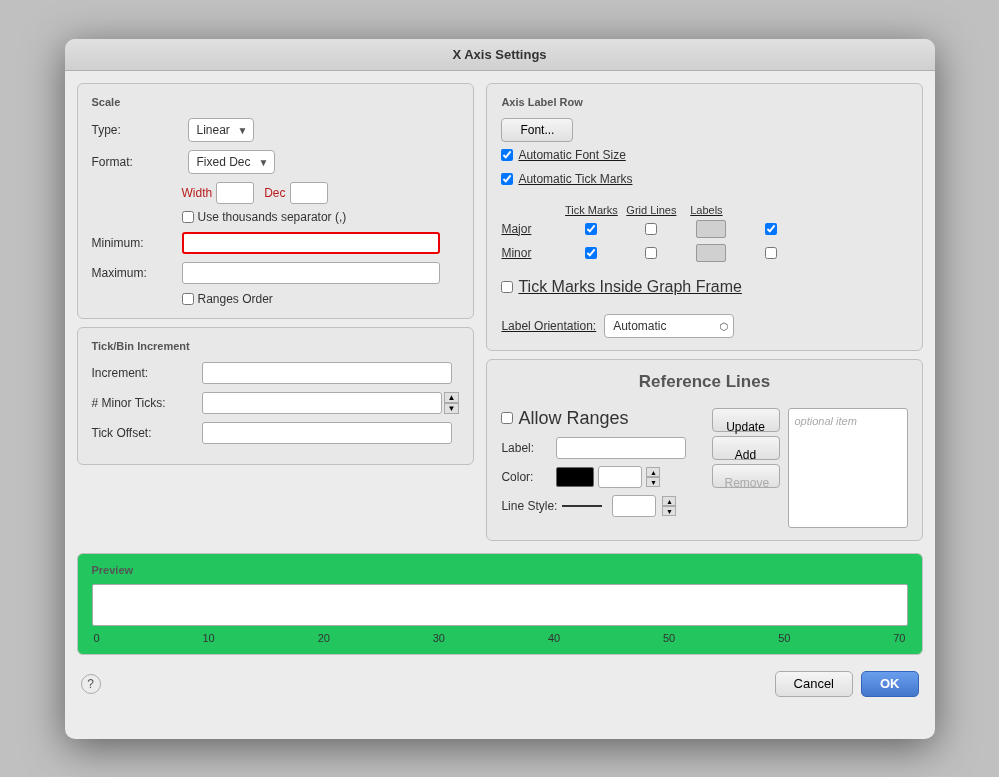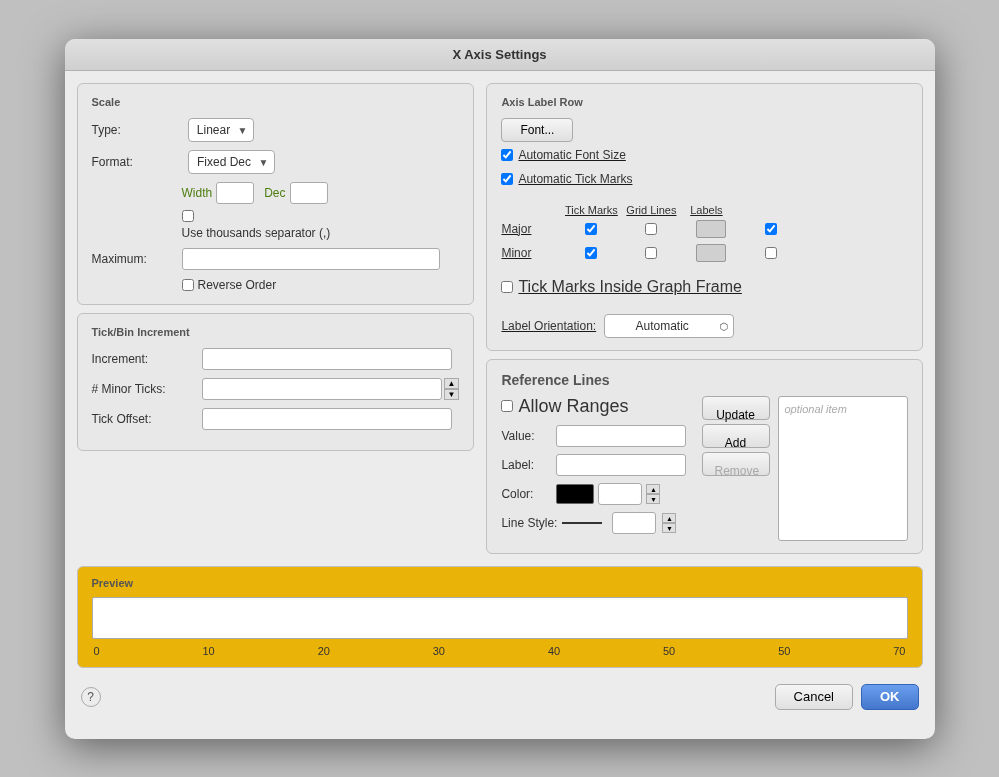--- a/index.html
+++ b/index.html
@@ -86,21 +86,20 @@
       appearance: none;
       -webkit-appearance: none;
       background: white;
       border: 1px solid #aaa;
       border-radius: 4px;
       padding: 2px 22px 2px 8px;
       font-size: 12px;
       color: #333;
       cursor: pointer;
       height: 24px;
-      text-align: center;
     }
     .select-arrow {
       position: absolute;
       right: 6px;
       top: 50%;
       transform: translateY(-50%);
       pointer-events: none;
       font-size: 10px;
       color: #555;
     }
@@ -119,32 +118,32 @@
     }
     .width-dec-row {
       display: flex;
       align-items: center;
       gap: 4px;
       margin-left: 90px;
       margin-bottom: 6px;
     }
     .width-dec-row label {
       font-size: 12px;
-      color: #4d7c0f;
+      color: #b91c1c;
     }
     .width-dec-row input[type="text"] {
       width: 38px;
       text-align: right;
     }
     .thousands-row {
       display: flex;
+      align-items: center;
       gap: 4px;
       margin-left: 90px;
       margin-bottom: 8px;
-      flex-direction: column;
     }
     .thousands-row label {
       font-size: 12px;
       color: #333;
     }
     .min-row {
       display: flex;
       align-items: center;
       margin-bottom: 8px;
     }
@@ -307,24 +306,25 @@
 
     
     .ref-section {
       background: #e8e8e8;
       border: 1px solid #c0c0c0;
       border-radius: 6px;
       padding: 12px 14px;
       flex: 1;
     }
     .ref-section-title {
-      font-size: 14px;
+      font-size: 17px;
       font-weight: 600;
       color: #555;
-      margin-bottom: 8px;
+      margin-bottom: 16px;
+      text-align: center;
     }
     .ref-body {
       display: flex;
       gap: 8px;
     }
     .ref-left {
       flex: 1;
     }
     .ref-right {
       display: flex;
@@ -340,21 +340,21 @@
       cursor: pointer;
       width: 68px;
       text-align: center;
       height: 24px;
     }
     .ref-action-btn.disabled {
       color: #aaa;
       cursor: default;
     }
     .optional-box {
-      width: 130px;
+      width: 120px;
       min-height: 120px;
       background: white;
       border: 1px solid #aaa;
       border-radius: 3px;
       padding: 6px;
       font-size: 11px;
       color: #aaa;
       font-style: italic;
     }
     .ref-allow-row {
@@ -424,21 +424,21 @@
       border: 1px solid #aaa;
       font-size: 7px;
       line-height: 1;
       padding: 1px 2px;
       cursor: pointer;
       height: 10px;
       width: 14px;
     }
     
     .preview-section {
-      background: #eab308;
+      background: #22c55e;
       border: 1px solid #c0c0c0;
       border-radius: 6px;
       padding: 10px 14px;
       margin: 0 12px 8px 12px;
     }
     .preview-title {
       font-size: 11px;
       font-weight: 600;
       color: #555;
       margin-bottom: 8px;
@@ -544,29 +544,33 @@
           <input type="text" style="width: 38px; text-align: right;">
           <label style="margin-left:6px;">Dec</label>
           <input type="text" style="width: 38px; text-align: right;">
         </div>
 
         <div class="thousands-row">
           <input type="checkbox" style="">
           <label>Use thousands separator (,)</label>
         </div>
 
+        <div class="min-row">
+          <label class="form-label">Minimum:</label>
+          <input type="text" class="min-input" style="">
+        </div>
 
         <div class="min-row">
           <label class="form-label">Maximum:</label>
           <input type="text" class="max-input" style="">
         </div>
 
         <div class="reverse-row">
           <input type="checkbox" style="">
-          <label>Reverse Order</label>
+          <label>Ranges Order</label>
         </div>
       </div>
 
       <div class="section-box">
         <div class="section-title">Tick/Bin Increment</div>
 
         <div class="tick-row">
           <label class="form-label-sm">Increment:</label>
           <input type="text" class="tick-input" style="">
         </div>
@@ -667,24 +671,20 @@
       <div class="ref-section">
         <div class="ref-section-title">Reference Lines</div>
         <div class="ref-body">
 
           <div class="ref-left">
             <div class="ref-allow-row">
               <input type="checkbox" style="">
               <label>Allow Ranges</label>
             </div>
 
-            <div class="ref-form-row">
-              <label>Value:</label>
-              <input type="text" class="ref-value-input" style="">
-            </div>
 
             <div class="ref-form-row">
               <label>Label:</label>
               <input type="text" class="ref-label-input" style="">
             </div>
 
             <div class="ref-form-row">
               <label>Color:</label>
               <div class="color-percent-row">
                 <span class="color-black-swatch"></span>

